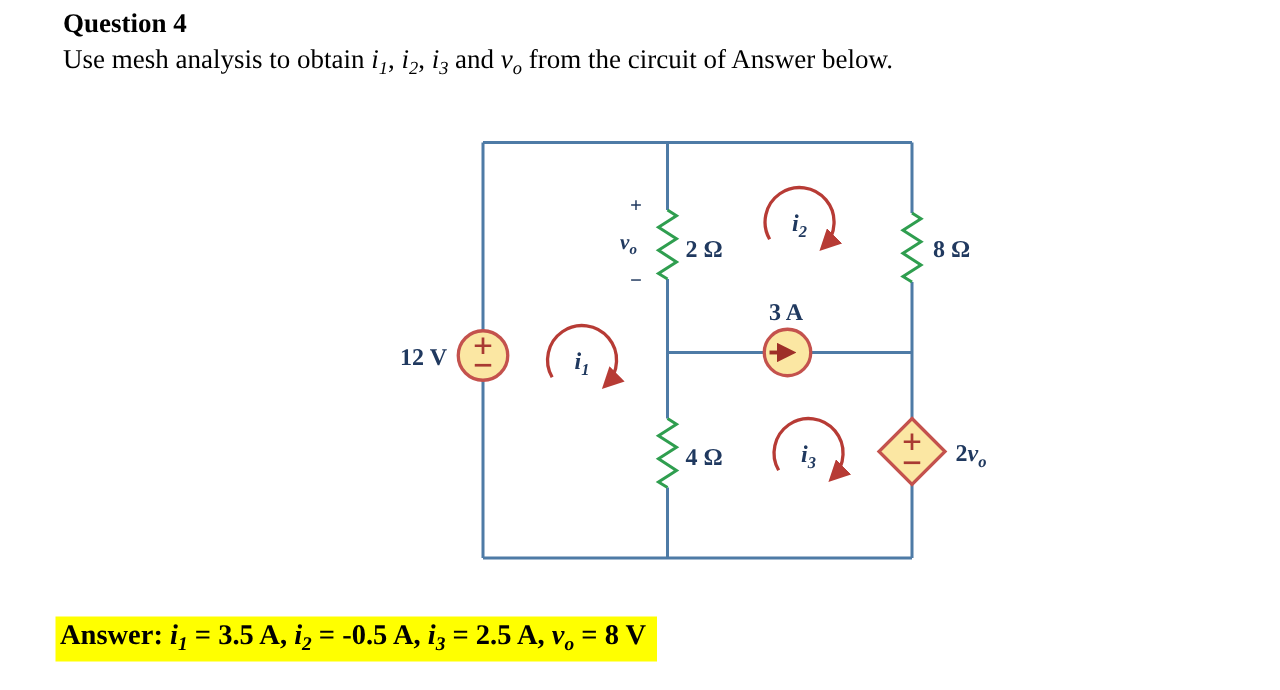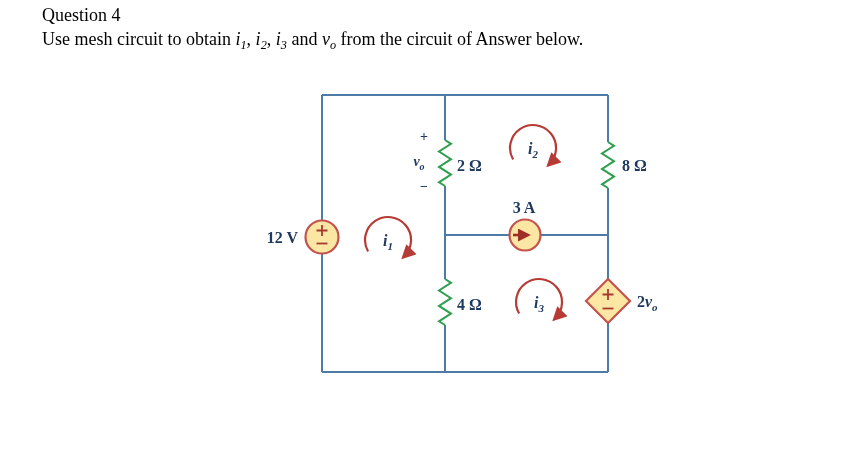--- a/index.html
+++ b/index.html
@@ -1,18 +1,18 @@
 <!DOCTYPE html>
 <html><head>
 <meta charset="utf-8">
 <style>
   html,body{margin:0;padding:0;background:#fff;}
   .page{position:relative;width:853px;height:460px;background:#ffffff;
         font-family:"Liberation Serif","DejaVu Serif",serif;overflow:hidden;color:#000;}
-  .q-heading{position:absolute;left:42px;top:5px;font-size:18px;font-weight:normal;white-space:nowrap;text-align:right;}
+  .q-heading{position:absolute;left:42px;top:5px;font-size:18px;font-weight:bold;white-space:nowrap;text-align:right;}
   .q-body{position:absolute;left:42px;top:29px;font-size:18px;white-space:nowrap;}
   .it{font-style:italic;}
   .sb{font-style:italic;font-size:68%;position:relative;top:0.32em;}
   .answer-line{position:absolute;left:37px;top:411px;background:#ffff00;
                font-size:19px;font-weight:bold;padding:2px 7px 5px 3px;white-space:nowrap;line-height:1.2;}
   svg.circuit{position:absolute;left:0;top:0;}
   .wire{stroke:#4e7ba6;stroke-width:2;fill:none;}
   .res{stroke:#2f9e4f;stroke-width:2;fill:none;stroke-linejoin:miter;}
   .src{fill:#fbe7a3;stroke:#c4524d;stroke-width:2.2;}
   .pm{stroke:#a83a32;stroke-width:1.8;fill:none;}
@@ -21,21 +21,21 @@
   .lab{fill:#20395f;font-family:"Liberation Serif","DejaVu Serif",serif;font-size:16px;font-weight:bold;}
   .lab-sm{fill:#20395f;font-family:"Liberation Serif","DejaVu Serif",serif;font-size:14px;font-weight:bold;}
 </style>
 </head>
 <body>
 
 <div class="page">
 
   <div class="q-heading">Question 4</div>
 
-  <div class="q-body"><span>Use mesh circuit to obtain </span><span class="it">i</span><span class="sb">1</span><span>, </span><span class="it">i</span><span class="sb">2</span><span>, </span><span class="it">i</span><span class="sb">3</span><span> and </span><span class="it">v</span><span class="sb">o</span><span> from the circuit of Answer below.</span></div>
+  <div class="q-body"><span>Use mesh analysis to obtain </span><span class="it">i</span><span class="sb">1</span><span>, </span><span class="it">i</span><span class="sb">2</span><span>, </span><span class="it">i</span><span class="sb">3</span><span> and </span><span class="it">v</span><span class="sb">o</span><span> from the circuit of Answer below.</span></div>
 
   <svg class="circuit" width="853" height="460" viewBox="0 0 853 460">
     <defs>
       <marker id="arr" viewBox="0 0 10 10" refX="7" refY="5" markerWidth="6.5" markerHeight="6.5" orient="auto">
         <path d="M0,0 L10,5 L0,10 Z" fill="#b73b35"></path>
       </marker>
       <marker id="arrsrc" viewBox="0 0 10 10" refX="7" refY="5" markerWidth="5" markerHeight="5" orient="auto">
         <path d="M0,0 L10,5 L0,10 Z" fill="#9e2f28"></path>
       </marker>
     </defs>
@@ -83,14 +83,15 @@
 
     <path class="arc" marker-end="url(#arr)" d="M368.1,251.5 A23,23 0 1 1 404.3,256.3"></path>
     <path class="arc" marker-end="url(#arr)" d="M513.1,159.5 A23,23 0 1 1 549.3,164.3"></path>
     <path class="arc" marker-end="url(#arr)" d="M519.1,313.5 A23,23 0 1 1 555.3,318.3"></path>
 
     <text class="lab" x="383" y="246" font-style="italic"><tspan>i</tspan><tspan font-size="11" dy="4">1</tspan></text>
     <text class="lab" x="528" y="154" font-style="italic"><tspan>i</tspan><tspan font-size="11" dy="4">2</tspan></text>
     <text class="lab" x="534" y="308" font-style="italic"><tspan>i</tspan><tspan font-size="11" dy="4">3</tspan></text>
   </svg>
 
+  <div class="answer-line"><span>Answer: </span><span class="it">i</span><span class="sb">1</span><span> = 3.5 A, </span><span class="it">i</span><span class="sb">2</span><span> = -0.5 A, </span><span class="it">i</span><span class="sb">3</span><span> = 2.5 A, </span><span class="it">v</span><span class="sb">o</span><span> = 8 V</span></div>
 
 </div>
 
 </body></html>

